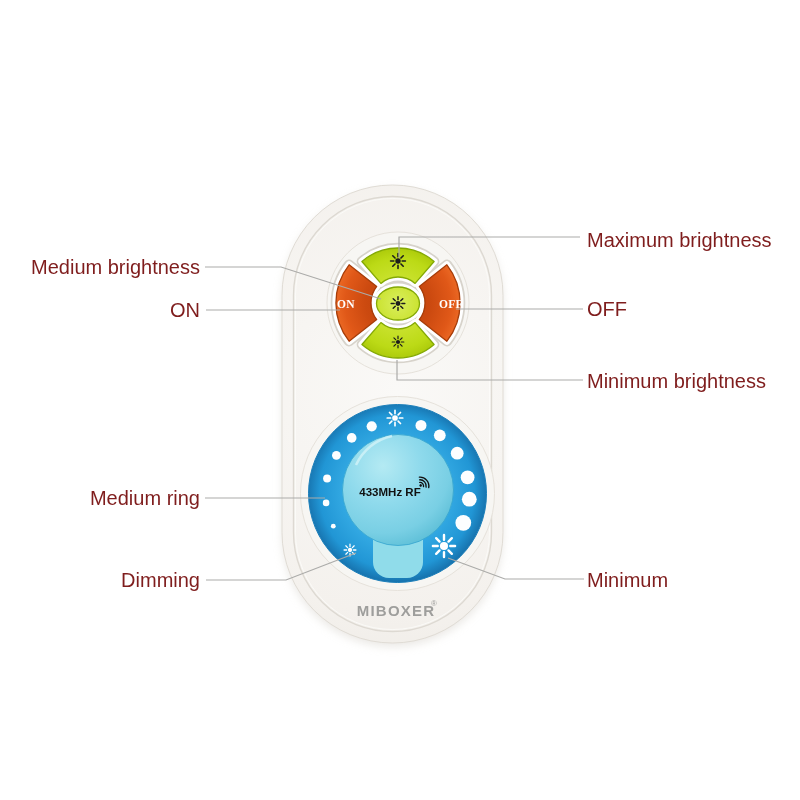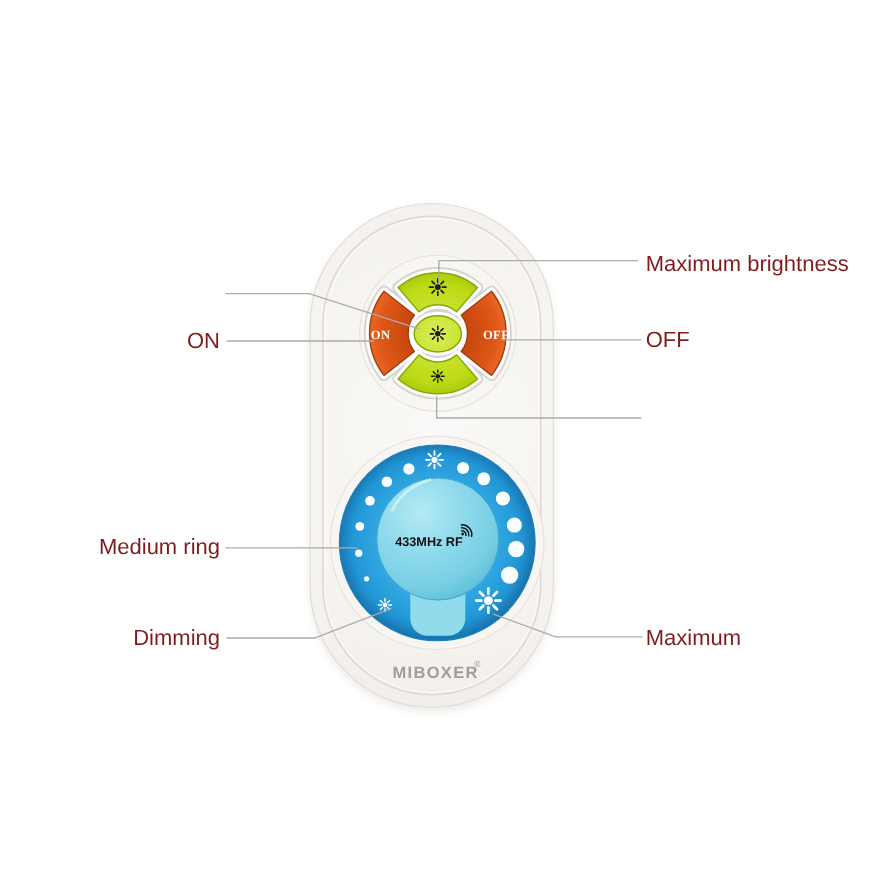--- a/index.html
+++ b/index.html
@@ -139,21 +139,23 @@
       <path d="M206 310 L340 310"></path>
       <path d="M456 309 L583 309"></path>
       <path d="M397 360 L397 380 L583 380"></path>
       <path d="M205 498 L325 498"></path>
       <path d="M206 580 L286 580 L356 553"></path>
       <path d="M448 558 L505 579 L584 579"></path>
     </g>
   </svg>
 
   
+  <div class="callout left" style="top:253px">Medium brightness</div>
   <div class="callout left" style="top:296px">ON</div>
   <div class="callout left" style="top:484px">Medium ring</div>
   <div class="callout left" style="top:566px">Dimming</div>
 
   <div class="callout right" style="top:226px">Maximum brightness</div>
   <div class="callout right" style="top:295px">OFF</div>
-  <div class="callout right" style="top:566px">Maximum</div>
+  <div class="callout right" style="top:367px">Minimum brightness</div>
+  <div class="callout right" style="top:566px">Minimum</div>
 
 </div>
 
 </body></html>

